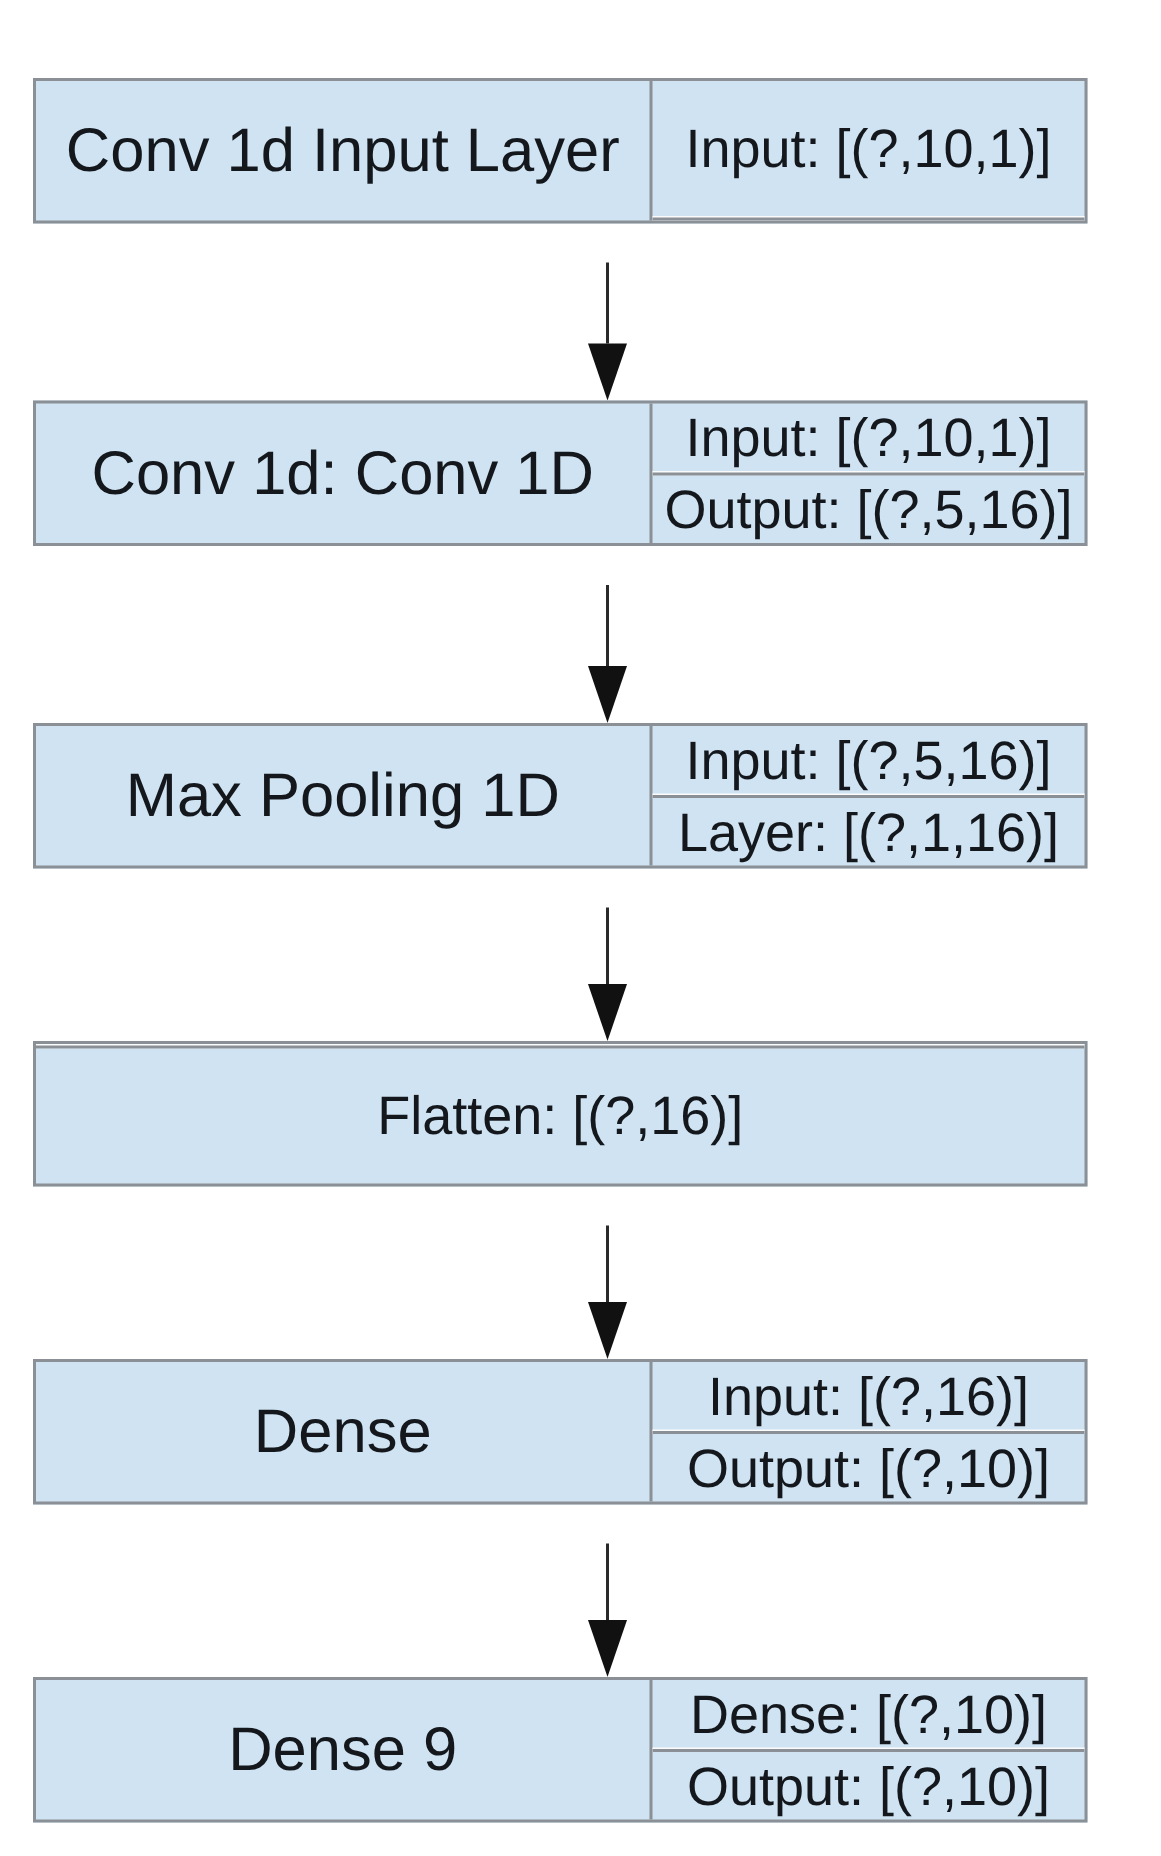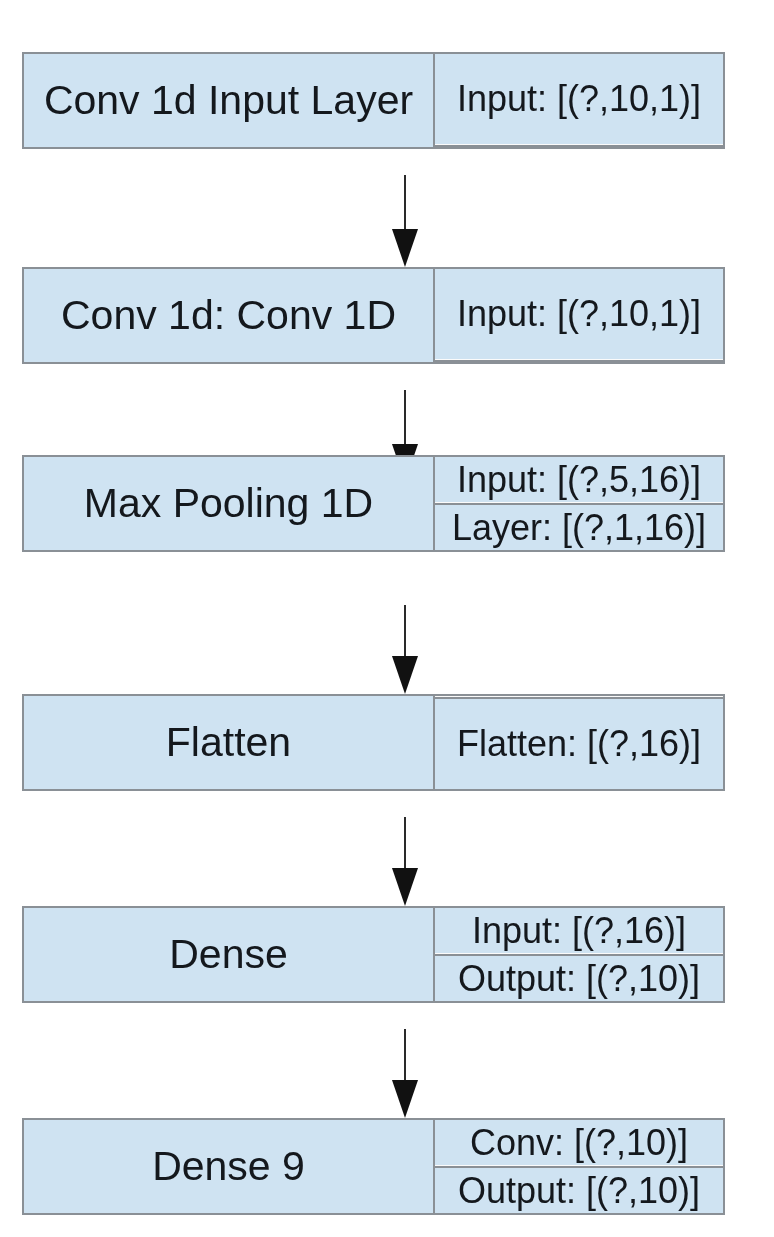--- a/index.html
+++ b/index.html
@@ -109,52 +109,52 @@
 
   <div class="layer-box" style="top:267px">
     <div class="name-cell">
       <span class="layer-name">Conv 1d: Conv 1D</span>
     </div>
     <div class="io-col">
       <div class="io-cell">
         <span class="io-text">Input: [(?,10,1)]</span>
       </div>
       <div class="io-gap"></div>
+      <div class="io-cell">
+        <span class="io-text">Output: [(?,5,16)]</span>
+      </div>
     </div>
   </div>
 
   <div class="arrow" style="top:390px;height:92px">
     <div class="arrow-line"></div>
     <div class="arrow-head"></div>
   </div>
 
-  <div class="layer-box" style="top:455px">
+  <div class="layer-box" style="top:482px">
     <div class="name-cell">
       <span class="layer-name">Max Pooling 1D</span>
     </div>
     <div class="io-col">
       <div class="io-cell">
         <span class="io-text">Input: [(?,5,16)]</span>
       </div>
       <div class="io-gap"></div>
       <div class="io-cell">
         <span class="io-text">Layer: [(?,1,16)]</span>
       </div>
     </div>
   </div>
 
   <div class="arrow" style="top:605px;height:89px">
     <div class="arrow-line"></div>
     <div class="arrow-head"></div>
   </div>
 
   <div class="layer-box" style="top:694px">
-    <div class="name-cell">
-      <span class="layer-name">Flatten</span>
-    </div>
     <div class="io-col">
       <div class="io-gap"></div>
       <div class="io-cell">
         <span class="io-text">Flatten: [(?,16)]</span>
       </div>
     </div>
   </div>
 
   <div class="arrow" style="top:817px;height:89px">
     <div class="arrow-line"></div>
@@ -180,21 +180,21 @@
     <div class="arrow-line"></div>
     <div class="arrow-head"></div>
   </div>
 
   <div class="layer-box" style="top:1118px">
     <div class="name-cell">
       <span class="layer-name">Dense 9</span>
     </div>
     <div class="io-col">
       <div class="io-cell">
-        <span class="io-text">Conv: [(?,10)]</span>
+        <span class="io-text">Dense: [(?,10)]</span>
       </div>
       <div class="io-gap"></div>
       <div class="io-cell">
         <span class="io-text">Output: [(?,10)]</span>
       </div>
     </div>
   </div>
 
 </div>
 

